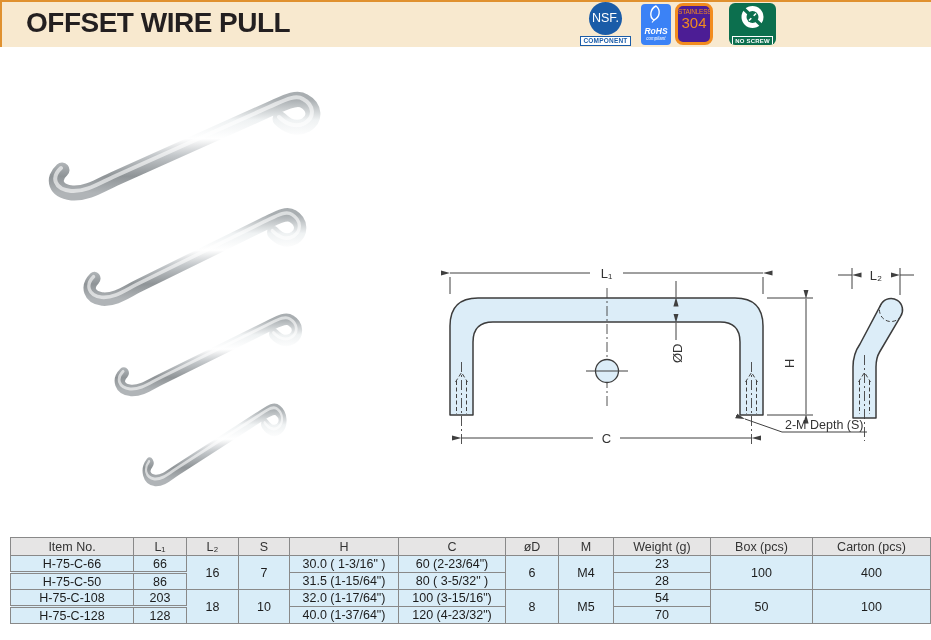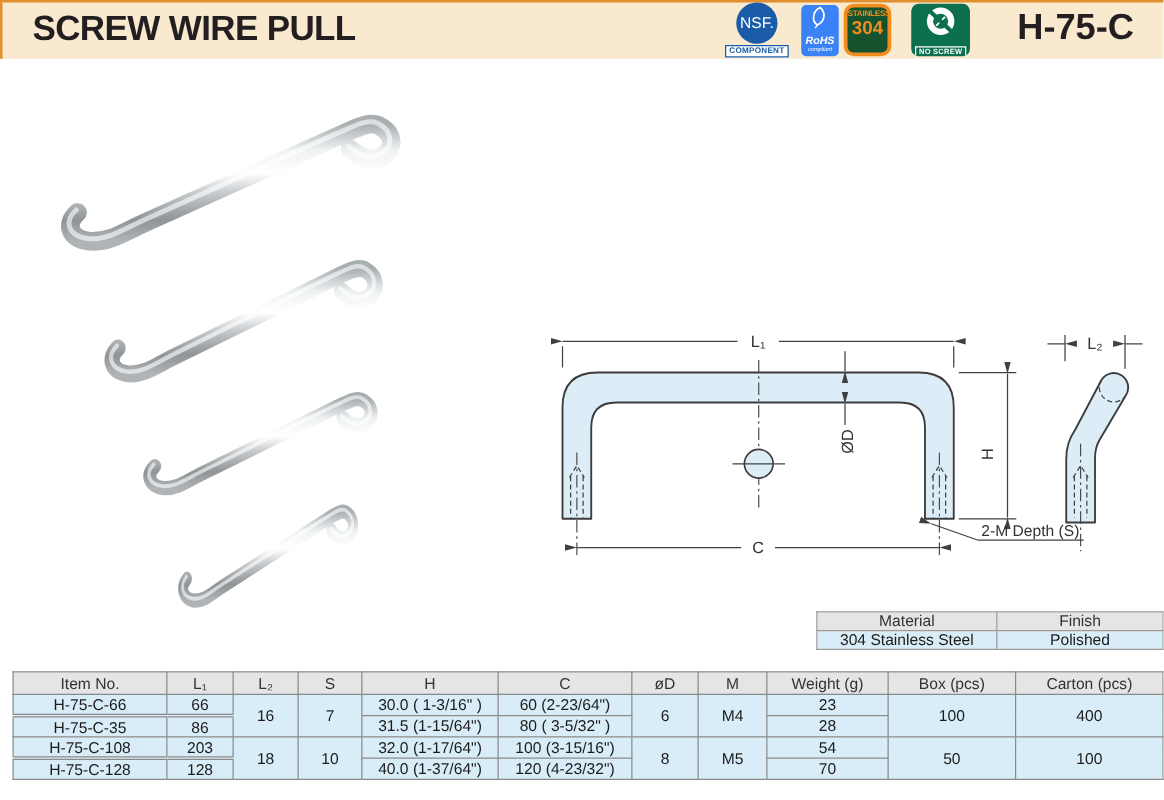--- a/index.html
+++ b/index.html
@@ -17,23 +17,23 @@
   
   .nsf{position:absolute;left:580px;top:2px;width:51px;text-align:center;}
   .nsf-circle{width:33px;height:33px;border-radius:50%;background:#1A5CA8;color:#fff;
               font-weight:normal;font-size:12.5px;line-height:33px;margin:0 auto;}
   .nsf-comp{margin-top:1px;background:#fff;border:1px solid #1A5CA8;color:#1A5CA8;
             font-size:6.5px;font-weight:bold;line-height:8px;letter-spacing:0.2px;}
   .rohs{position:absolute;left:641px;top:4px;width:30px;height:41px;background:#3b82f6;
         border-radius:4px;color:#fff;text-align:center;overflow:hidden;font-style:italic;}
   .rohs-label{font-size:8.5px;font-weight:bold;line-height:9px;}
   .rohs-sub{font-size:4.5px;line-height:5px;}
-  .s304{position:absolute;left:675px;top:3px;width:38px;height:42px;background:#14532d;
+  .s304{position:absolute;left:675px;top:3px;width:38px;height:42px;background:#4c1d95;
         border:3px solid #F28C1E;border-radius:8px;box-sizing:border-box;color:#F28C1E;
-        text-align:center;font-weight:bold;overflow:hidden;}
+        text-align:center;font-weight:normal;overflow:hidden;}
   .s304-a{font-size:6.5px;line-height:8px;margin-top:2px;letter-spacing:-0.2px;}
   .s304-b{font-size:15px;line-height:14px;}
   .s304-c{font-size:9.5px;line-height:10px;margin-top:15px;}
   .noscrew{position:absolute;left:729px;top:3px;width:47px;height:42px;background:#0C6F4E;
            border-radius:6px;text-align:center;overflow:hidden;}
   .ns-label{margin:1px auto 0;width:39px;border:1px solid #fff;color:#fff;font-size:6px;
             font-weight:bold;line-height:8px;letter-spacing:0.2px;}
 
   
   .photo{position:absolute;left:38px;top:80px;}
@@ -61,21 +61,21 @@
   .spec td{background:#D9EDF8;border:1px solid #898989;height:15px;text-align:center;
            padding:0;color:#1c1c1c;white-space:nowrap;}
   .dbl{border-bottom:3px double #898989 !important;margin-left:40px;}
 </style>
 </head>
 <body>
 
 <div class="page">
 
   <div class="band"></div>
-  <div class="title">SCREW WIRE PULL</div>
+  <div class="title">OFFSET WIRE PULL</div>
 
   <div class="nsf">
     <div class="nsf-circle">
       <span>NSF.</span>
     </div>
     <div class="nsf-comp">COMPONENT</div>
   </div>
 
   <div class="rohs">
     <svg width="30" height="19" viewBox="0 0 30 19">
@@ -95,21 +95,20 @@
   <div class="noscrew">
     <svg width="47" height="28" viewBox="0 0 47 28">
       <circle cx="23.5" cy="14" r="11" fill="#fff"></circle>
       <circle cx="23.5" cy="14" r="6" fill="#0C6F4E"></circle>
       <line x1="20" y1="17.5" x2="27" y2="10.5" stroke="#fff" stroke-width="1.6"></line>
       <line x1="15" y1="6" x2="32" y2="22" stroke="#0C6F4E" stroke-width="3.4"></line>
     </svg>
     <div class="ns-label">NO SCREW</div>
   </div>
 
-  <div class="partno">H-75-C</div>
 
   <svg class="photo" width="300" height="420" viewBox="0 0 300 420">
     <defs>
       <linearGradient id="chrome" x1="0" y1="0" x2="0" y2="1">
         <stop offset="0" stop-color="#a9aeb1"></stop>
         <stop offset="0.22" stop-color="#eff2f3"></stop>
         <stop offset="0.42" stop-color="#ffffff"></stop>
         <stop offset="0.60" stop-color="#c3c7ca"></stop>
         <stop offset="0.82" stop-color="#8f9497"></stop>
         <stop offset="1" stop-color="#b0b4b7"></stop>
@@ -179,36 +178,20 @@
     <path class="thr" d="M451.4,48.6 A11.5,11.5 0 0 0 470.6,61.4"></path>
     <path class="cl" d="M434.5,100 V186"></path>
     <path class="thr" d="M429.5,126 V159 M439.5,126 V159 M428.5,127 L434.5,117.5 L440.5,127"></path>
 
     <path class="dim" d="M422,13 V34 M470,13 V40"></path>
     <path class="dim" marker-end="url(#arr)" d="M408,20 H422"></path>
     <path class="dim" marker-end="url(#arr)" d="M484,20 H470"></path>
     <text class="dtext" x="446" y="24.5" text-anchor="middle">L₂</text>
   </svg>
 
-  <table class="mat">
-    <colgroup>
-        <col style="width:144px">
-        <col style="width:133px">
-      </colgroup>
-    <tbody>
-        <tr>
-      <th>Material</th>
-      <th>Finish</th>
-    </tr>
-    <tr>
-      <td>304 Stainless Steel</td>
-      <td>Polished</td>
-    </tr>
-  </tbody>
-    </table>
 
   <table class="spec">
     <colgroup>
       <col style="width:123px">
         <col style="width:53px">
         <col style="width:52px">
         <col style="width:51px">
       <col style="width:109px">
         <col style="width:107px">
         <col style="width:53px">
@@ -240,21 +223,21 @@
         <td rowspan="2">7</td>
         <td>30.0 ( 1-3/16" )</td>
         <td>60 (2-23/64")</td>
         <td rowspan="2">6</td>
         <td rowspan="2">M4</td>
         <td>23</td>
         <td rowspan="2">100</td>
         <td rowspan="2">400</td>
       </tr>
       <tr>
-        <td>H-75-C-35</td>
+        <td>H-75-C-50</td>
         <td>86</td>
         <td>31.5 (1-15/64")</td>
         <td>80 ( 3-5/32" )</td>
         <td>28</td>
       </tr>
       <tr>
         <td class="dbl">H-75-C-108</td>
         <td class="dbl">203</td>
         <td rowspan="2">18</td>
         <td rowspan="2">10</td>

